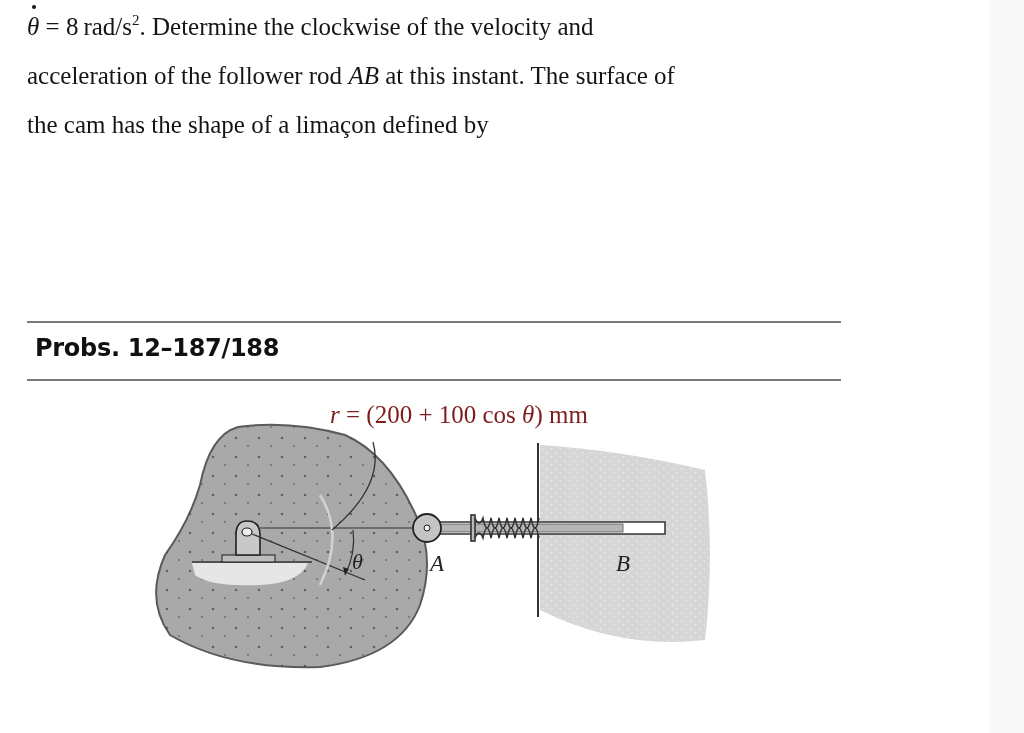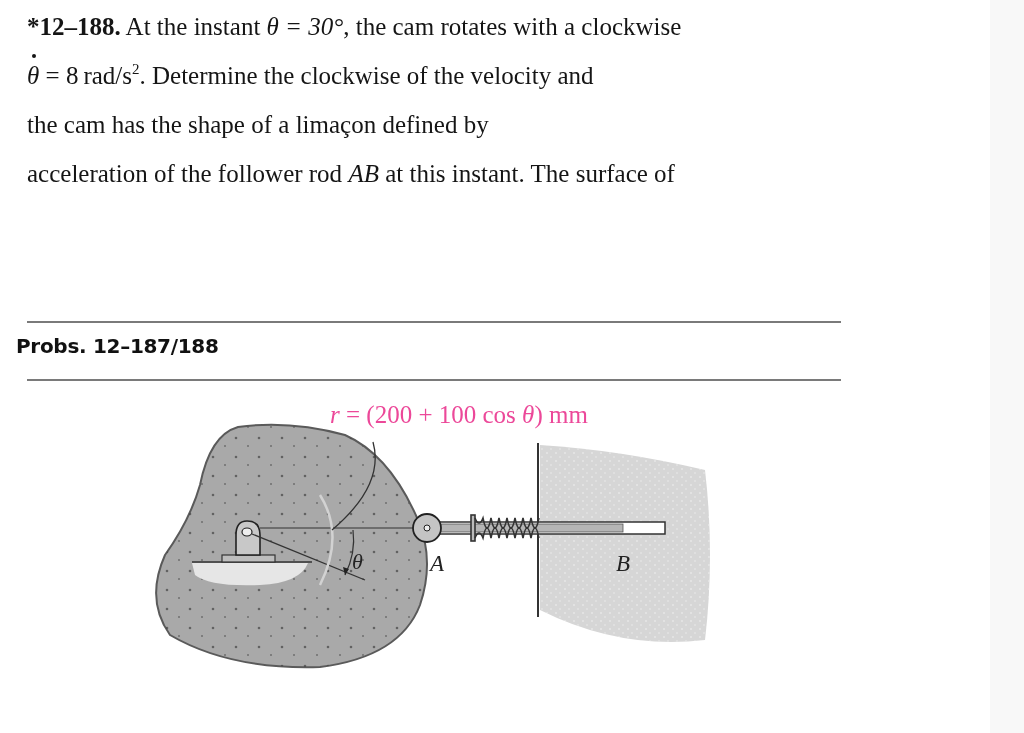--- a/index.html
+++ b/index.html
@@ -26,47 +26,44 @@
     .dot::before {
       content: ""; position: absolute; left: 50%; top: 3px;
       width: 4px; height: 4px; margin-left: -1px; border-radius: 50%; background: #151515;
     }
     sup { font-size: 15px; vertical-align: 10px; line-height: 0; }
     .rule {
       position: absolute; left: 27px; width: 814px; height: 0;
       border-top: 2px solid #7a7a7a;
     }
     .caption {
-      position: absolute; left: 16px; top: 334px;
+      position: absolute; left: 35px; top: 334px;
       font-family: "DejaVu Sans", sans-serif; font-weight: bold;
-      font-size: 20px; color: #111; letter-spacing: -0.3px;
+      font-size: 24px; color: #111; letter-spacing: -0.3px;
     }
     .figure { position: absolute; left: 140px; top: 395px; width: 600px; height: 290px; }
     .fig-label {
       position: absolute; font-family: "Liberation Serif", serif;
-      font-size: 25px; color: #ec4899; white-space: nowrap;
+      font-size: 25px; color: #7f1d1d; white-space: nowrap;
     }
   </style>
 </head>
 <body>
 
 <div class="right-strip"></div>
 
 <div class="problem">
   <div class="line">
-    <span class="num">*12–188.</span><span> At the instant </span><span class="math it">θ = 30°</span><span>, the cam rotates with a clockwise</span>
-  </div>
-  <div class="line">
     <span class="math it dot">θ</span><span class="math"> = 8 rad/s</span><sup>2</sup><span>. Determine the clockwise of the velocity and</span>
   </div>
   <div class="line">
-    <span>the cam has the shape of a limaçon defined by</span>
+    <span>acceleration of the follower rod </span><span class="it">AB</span><span> at this instant. The surface of</span>
   </div>
   <div class="line">
-    <span>acceleration of the follower rod </span><span class="it">AB</span><span> at this instant. The surface of</span>
+    <span>the cam has the shape of a limaçon defined by</span>
   </div>
 </div>
 
 <div class="rule" style="top:321px;"></div>
 <div class="caption">Probs. 12–187/188</div>
 <div class="rule" style="top:379px;"></div>
 
 <div class="figure">
   <svg width="600" height="290" viewBox="0 0 600 290">
     <defs>

